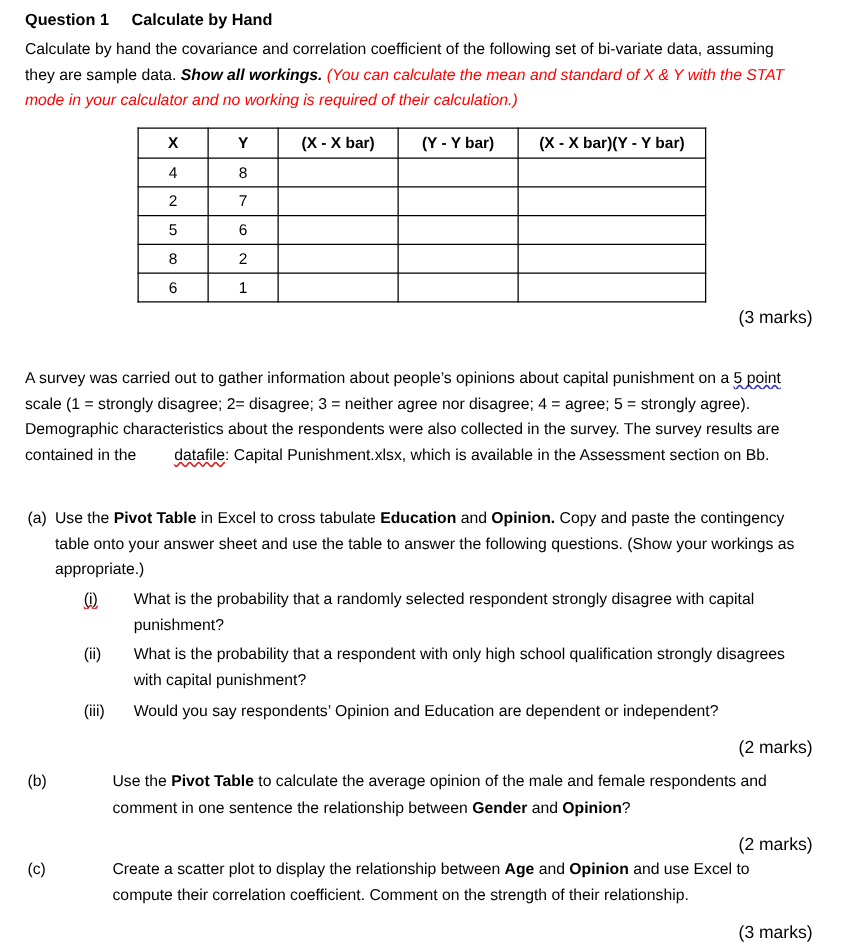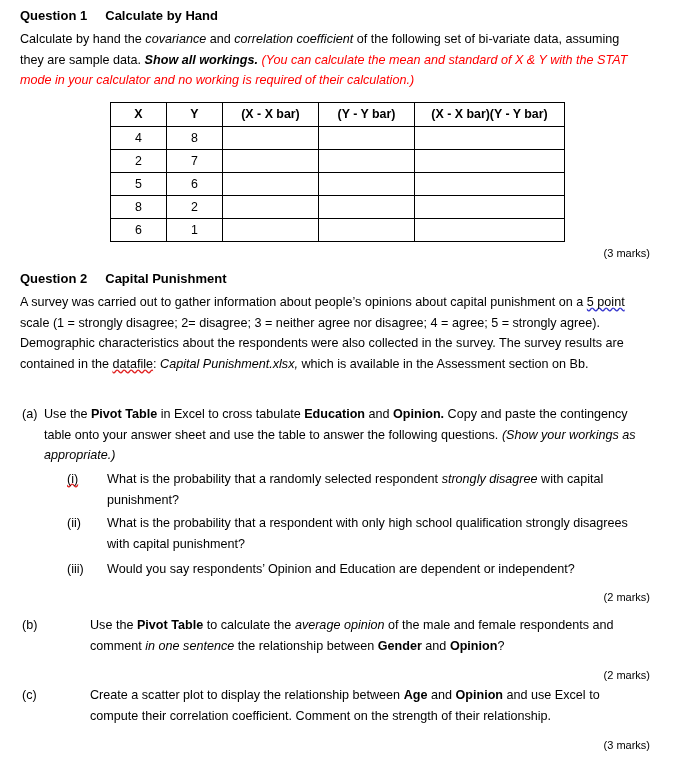--- a/index.html
+++ b/index.html
@@ -37,31 +37,32 @@
 
   
   .para {
     position: absolute;
     margin: 0;
     text-align: left;
   }
   #q1-intro { left: 20px; top: 29px; width: 626px; }
   #q2-intro { left: 20px; top: 292px; width: 630px; }
 
-  .it { font-style: italic; }
+  .it { }
   .bo { font-weight: bold; }
   .boit { font-weight: bold; font-style: italic; }
   .red { color: #ff0000; font-style: italic; }
 
   
   .sp-red {
     position: relative;
     text-decoration: underline wavy #e02020;
     text-decoration-skip-ink: none;
     text-underline-offset: 1px;
+    margin-left: 27px;
   }
   .sp-blue {
     position: relative;
     text-decoration: underline wavy #3333cc;
     text-decoration-skip-ink: none;
     text-underline-offset: 1px;
   }
   .sp-red-tiny {
     text-decoration: underline wavy #e02020;
     text-decoration-skip-ink: none;
@@ -97,21 +98,21 @@
   .col-dx { width: 96px; }
   .col-dy { width: 96px; }
   .col-px { width: 150px; }
 
   
   .marks {
     position: absolute;
     right: 32px;
     text-align: center;
     white-space: nowrap;
-    font-size: 11px;
+    font-size: 14px;
   }
   #marks-q1  { top: 243px; }
   #marks-q2a { top: 587px; }
   #marks-q2b { top: 665px; }
   #marks-q2c { top: 735px; }
 
   
   .item {
     position: absolute;
   }
@@ -212,21 +213,20 @@
         <td>1</td>
         <td></td>
         <td></td>
         <td></td>
       </tr>
     </tbody>
   </table>
 
   <div class="marks" id="marks-q1">(3 marks)</div>
 
-  <div class="qhead" id="q2-heading"><span>Question 2</span>     <span>Capital Punishment</span></div>
 
   <p class="para" id="q2-intro"><span>A survey was carried out to gather information about people’s opinions about capital punishment on a </span><span class="sp-blue">5 point</span><span> scale (1 = strongly disagree; 2= disagree; 3 = neither agree nor disagree; 4 = agree; 5 = strongly agree). Demographic characteristics about the respondents were also collected in the survey. The survey results are contained in the </span><span class="sp-red">datafile</span><span>: </span><span class="it">Capital Punishment.xlsx,</span><span> which is available in the Assessment section on Bb.</span></p>
 
   <div class="item" id="item-a">
     <span class="lbl">(a)</span>
     <span class="bdy"><span>Use the </span><span class="bo">Pivot Table</span><span> in Excel to cross tabulate </span><span class="bo">Education</span><span> and </span><span class="bo">Opinion.</span><span> Copy and paste the contingency table onto your answer sheet and use the table to answer the following questions. </span><span class="it">(Show your workings as appropriate.)</span></span>
   </div>
 
   <div class="sub" id="sub-i">
     <span class="rlbl"><span class="sp-red-tiny">(i)</span></span>

